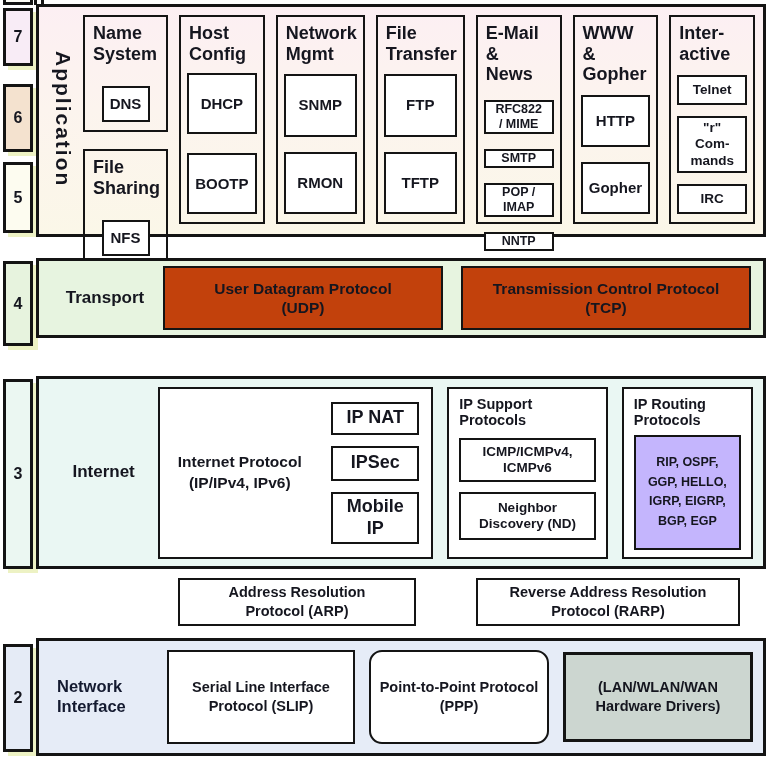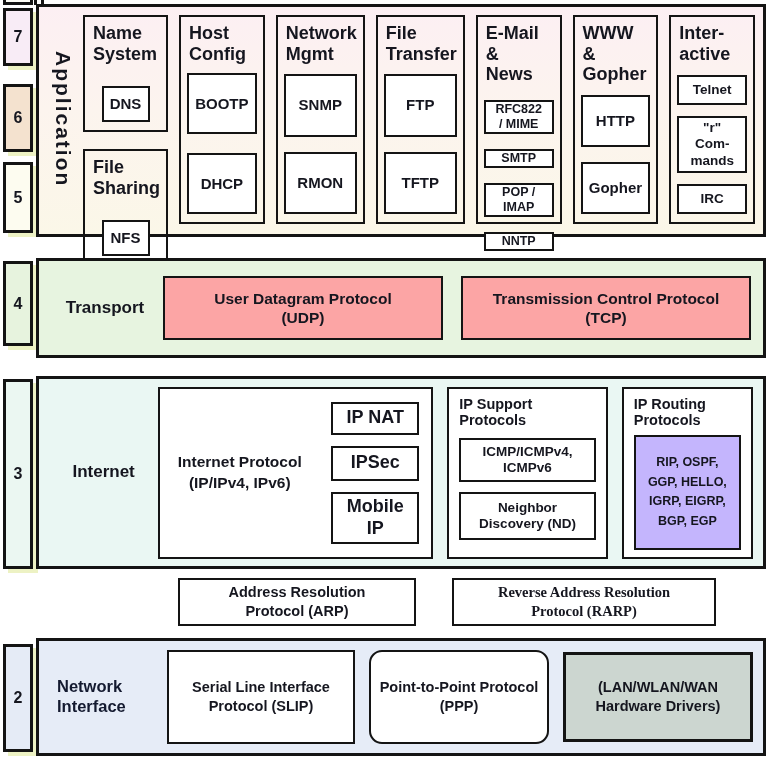--- a/index.html
+++ b/index.html
@@ -27,21 +27,21 @@
   
   .frag-a{position:absolute;left:3px;top:-9px;width:30px;height:14px;box-sizing:border-box;
           border:3px solid #141414;background:#fdfdf6;}
   .frag-b{position:absolute;left:34px;top:0;width:10px;height:5px;box-sizing:border-box;
           border-left:3px solid #141414;border-right:3px solid #141414;}
 
   
   .band{position:absolute;left:36px;width:730px;box-sizing:border-box;border:3px solid #141414;}
   .band-app{top:4px;height:233px;background:linear-gradient(180deg,#fceff3 0%,#fcf4ee 45%,#fbf7e8 100%);
             display:flex;align-items:stretch;padding:8px 8px 10px 4px;}
-  .band-tr {top:258px;height:100px;background:#e7f4e0;display:flex;align-items:center;padding:10px 10px;}
+  .band-tr {top:258px;height:80px;background:#e7f4e0;display:flex;align-items:center;padding:10px 10px;}
   .band-in {top:376px;height:193px;background:#eaf7f3;display:flex;align-items:center;padding:0 10px;}
   .band-ni {top:638px;height:118px;background:#e6ecf7;display:flex;align-items:center;padding:0 10px;}
 
   .vlabel{width:40px;display:flex;align-items:center;justify-content:center;}
   .vlabel span{writing-mode:vertical-rl;font-size:21px;letter-spacing:2px;white-space:nowrap;}
 
   .cols{flex:1;display:flex;gap:11px;}
   .colstack{flex:0.95;display:flex;flex-direction:column;gap:17px;}
   .group{box-sizing:border-box;border:2.5px solid #141414;display:flex;flex-direction:column;
          padding:5px 6px 8px 6px;}
@@ -57,21 +57,21 @@
   .g-host .pbox.fill{margin-top:9px;}
   .g-host .pbox.fill + .pbox.fill{margin-top:19px;}
   .g-two .pbox.fill + .pbox.fill{margin-top:15px;}
   .g-mail .pbox{font-size:12.5px;margin-top:15px;}
   .pbox.h44{height:42px;} .pbox.h26{height:25px;} .pbox.h46{height:44px;}
   .g-int .pbox{font-size:13.5px;margin-top:11px;}
   .pbox.h30{height:30px;} .pbox.grow{flex:1;}
 
   
   .hlabel{width:112px;text-align:center;font-size:17px;line-height:1.2;}
-  .wbox{box-sizing:border-box;border:2.5px solid #141414;background:#fca5a5;
+  .wbox{box-sizing:border-box;border:2.5px solid #141414;background:#c2410c;
         display:flex;align-items:center;justify-content:center;text-align:center;
         font-size:15.5px;line-height:1.25;}
   .udp{width:280px;height:64px;margin-left:2px;}
   .tcp{flex:1;height:64px;margin-left:18px;margin-right:2px;}
 
   
   .ipbox{width:282px;height:172px;box-sizing:border-box;border:2.5px solid #141414;
          background:#ffffff;display:flex;}
   .iptitle{flex:1;display:flex;align-items:center;justify-content:center;text-align:center;
            font-size:15.5px;line-height:1.3;}
@@ -86,21 +86,21 @@
   .icmp{height:44px;margin-top:9px;} .nd{height:48px;margin-top:10px;}
   .routelist{margin-top:6px;flex:1;border:2px solid #141414;background:#c4b5fd;
              display:flex;align-items:center;justify-content:center;text-align:center;
              font-size:12.5px;line-height:1.55;}
 
   
   .resbox{position:absolute;box-sizing:border-box;border:2.5px solid #141414;background:#ffffff;
           display:flex;align-items:center;justify-content:center;text-align:center;
           font-size:14.5px;line-height:1.3;}
   .arp{left:178px;top:578px;width:238px;height:48px;}
-  .rarp{left:452px;top:578px;width:264px;height:48px;font-family:Liberation Serif, serif;}
+  .rarp{left:476px;top:578px;width:264px;height:48px;}
 
   
   .nilabel{width:118px;text-align:left;padding-left:8px;font-size:16.5px;line-height:1.2;color:#141a30;box-sizing:border-box;}
   .nibox{box-sizing:border-box;border:2.5px solid #141414;background:#ffffff;height:94px;
          display:flex;align-items:center;justify-content:center;text-align:center;
          font-size:14.5px;line-height:1.3;}
   .slip{width:188px;}
   .ppp{flex:1;margin-left:14px;border-radius:13px;}
   .hw{width:190px;margin-left:14px;height:90px;background:#ccd6d0;border-width:3px;}
 </style>
@@ -146,22 +146,22 @@
         <div class="group">
           <div class="ghead" data-bind="application.file_sharing.header">File
 Sharing</div>
           <div class="pbox small" data-bind="application.file_sharing.protocol">NFS</div>
         </div>
       </div>
 
       <div class="group g-host">
         <div class="ghead" data-bind="application.host_config.header">Host
 Config</div>
+        <div class="pbox fill" data-bind="application.host_config.protocols.1">DHCP</div>
         <div class="pbox fill" data-bind="application.host_config.protocols.0">BOOTP</div>
-        <div class="pbox fill" data-bind="application.host_config.protocols.1">DHCP</div>
       </div>
 
       <div class="group g-two">
         <div class="ghead" data-bind="application.network_mgmt.header">Network
 Mgmt</div>
         <div class="pbox fill" data-bind="application.network_mgmt.protocols.0">SNMP</div>
         <div class="pbox fill" data-bind="application.network_mgmt.protocols.1">RMON</div>
       </div>
 
       <div class="group g-two">

